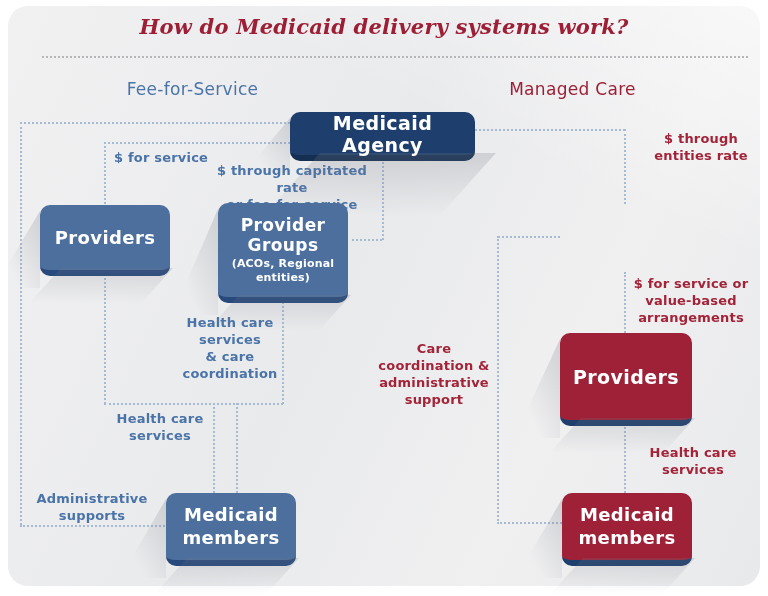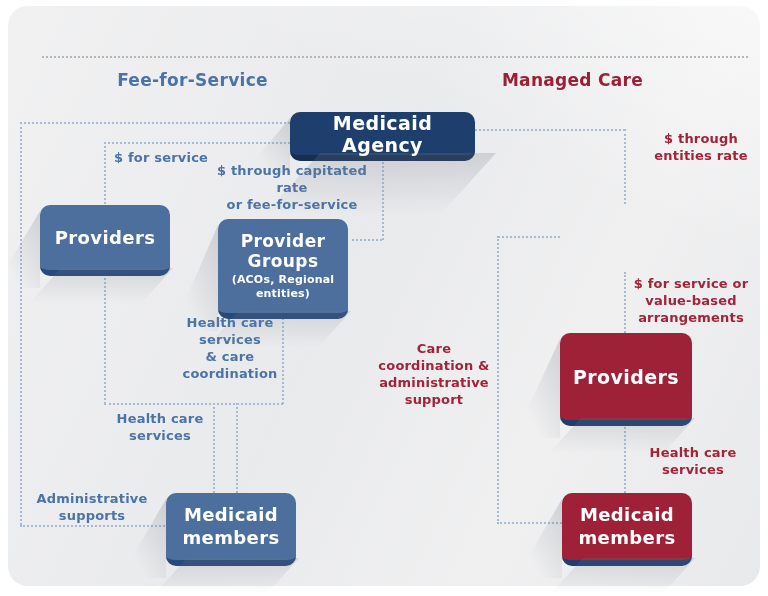--- a/index.html
+++ b/index.html
@@ -14,22 +14,22 @@
           font-family:"DejaVu Sans","Liberation Sans",sans-serif;}
   .card{position:absolute;left:8px;top:6px;right:8px;bottom:10px;border-radius:20px;
         background:
           linear-gradient(205deg, rgba(255,255,255,0.55) 0%, rgba(255,255,255,0) 28%),
           linear-gradient(115deg,#f1f1f2 0%,#e9eaec 45%,#f0f0f1 72%,#e8e9eb 100%);}
   .title{position:absolute;left:0;top:14px;width:768px;text-align:center;
          font-family:"DejaVu Serif","Liberation Serif",serif;font-style:italic;font-weight:700;
          font-size:21px;color:var(--title-red);letter-spacing:.2px;z-index:2;}
   .separator{position:absolute;left:42px;top:56px;width:706px;height:0;
              border-top:2px dotted var(--dot-gray);z-index:1;}
-  .col-header{position:absolute;top:70px;width:185px;text-align:center;
-              font-size:17px;font-weight:700;letter-spacing:.3px;z-index:2;}
+  .col-header{position:absolute;top:79px;width:185px;text-align:center;
+              font-size:17px;font-weight:400;letter-spacing:.3px;z-index:2;}
   .col-header.left{left:100px;color:var(--label-blue);}
   .col-header.right{left:480px;color:var(--title-red);}
 
   
   .hline{position:absolute;height:0;border-top:2px dotted var(--dot-blue);z-index:1;}
   .vline{position:absolute;width:0;border-left:2px dotted var(--dot-blue);z-index:1;}
 
   
   .flabel{position:absolute;font-size:13px;font-weight:600;line-height:1.32;text-align:center;
           white-space:pre-line;z-index:2;letter-spacing:.2px;}
@@ -54,20 +54,21 @@
         transform:skewX(-42deg);transform-origin:top left;z-index:-1;}
   .node.big-shadow::after{height:70px;width:95%;
         background:linear-gradient(to bottom, rgba(115,120,130,.24), rgba(115,120,130,0) 90%);}
 </style>
 </head>
 <body>
 
 <div class="canvas">
   <div class="card"></div>
 
+  <div class="title">How do Medicaid delivery systems work?</div>
   <div class="separator"></div>
 
   <div class="col-header left">Fee-for-Service</div>
   <div class="col-header right">Managed Care</div>
 
   <div class="hline" style="left:20px;top:122px;width:270px;"></div>
   <div class="vline" style="left:20px;top:122px;height:403px;"></div>
   <div class="hline" style="left:20px;top:525px;width:148px;"></div>
   <div class="hline" style="left:104px;top:142px;width:186px;"></div>
   <div class="vline" style="left:104px;top:142px;height:262px;"></div>
@@ -111,21 +112,21 @@
 services</div>
 
   <div class="node navy big-shadow" style="left:290px;top:112px;width:185px;height:43px;font-size:19px;border-radius:10px;">
     <span>Medicaid Agency</span>
   </div>
 
   <div class="node blue" style="left:40px;top:205px;width:130px;height:65px;font-size:18px;">
     <span>Providers</span>
   </div>
 
-  <div class="node blue" style="left:218px;top:203px;width:130px;height:94px;font-size:17px;line-height:1.15;margin-top:16px;">
+  <div class="node blue" style="left:218px;top:203px;width:130px;height:94px;font-size:17px;line-height:1.15;">
     <span>Provider
 Groups</span>
     <span class="sub">(ACOs, Regional
 entities)</span>
   </div>
 
   <div class="node blue" style="left:166px;top:493px;width:130px;height:67px;font-size:18px;line-height:1.25;">
     <span>Medicaid
 members</span>
   </div>

